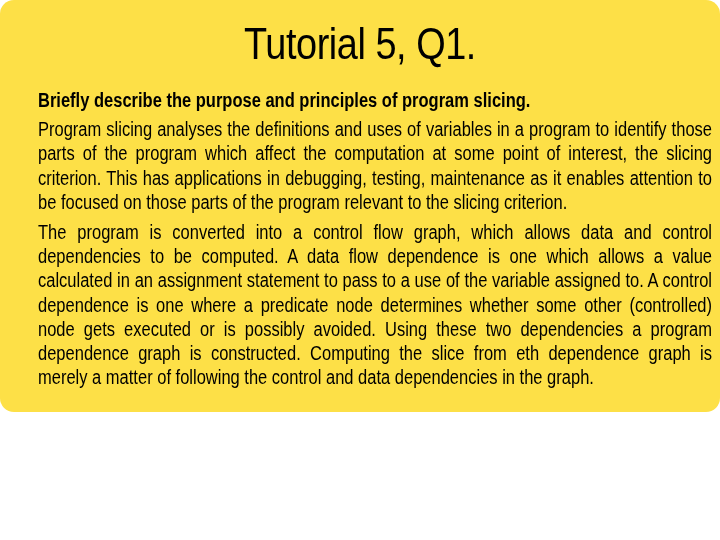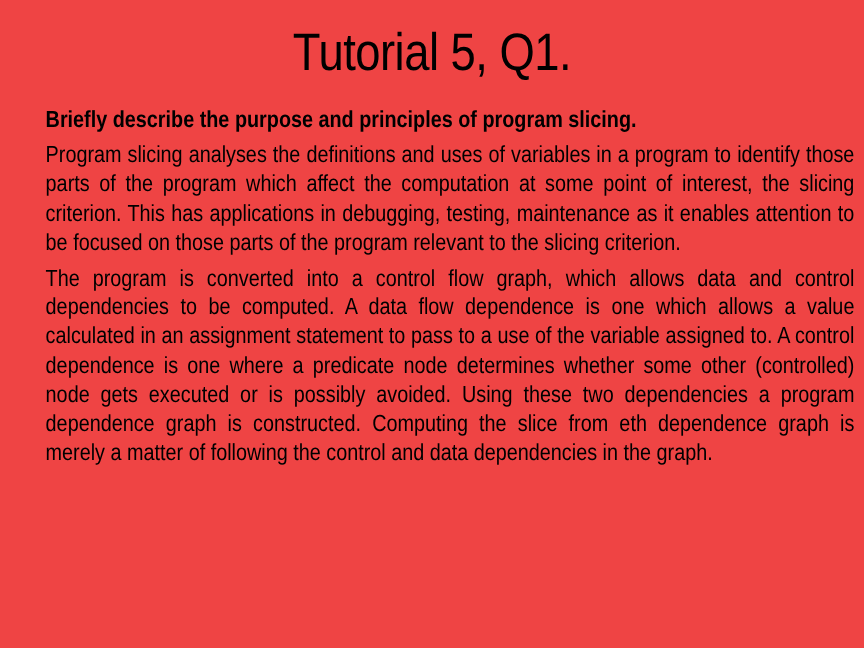--- a/index.html
+++ b/index.html
@@ -12,22 +12,23 @@
     height: 540px;
     overflow: hidden;
     position: relative;
     font-family: "Liberation Sans", sans-serif;
     color: #000000;
   }
   .slide {
     position: absolute;
     left: 0; top: 0;
     width: 720px;
-    height: 540px;
-    background: #ef4444;
+    height: 412px;
+    background: #fde047;
+    border-radius: 14px;
   }
   .title {
     position: absolute;
     left: 0;
     top: 18px;
     width: 720px;
     text-align: center;
     font-size: 44px;
     line-height: 52px;
     font-weight: normal;

